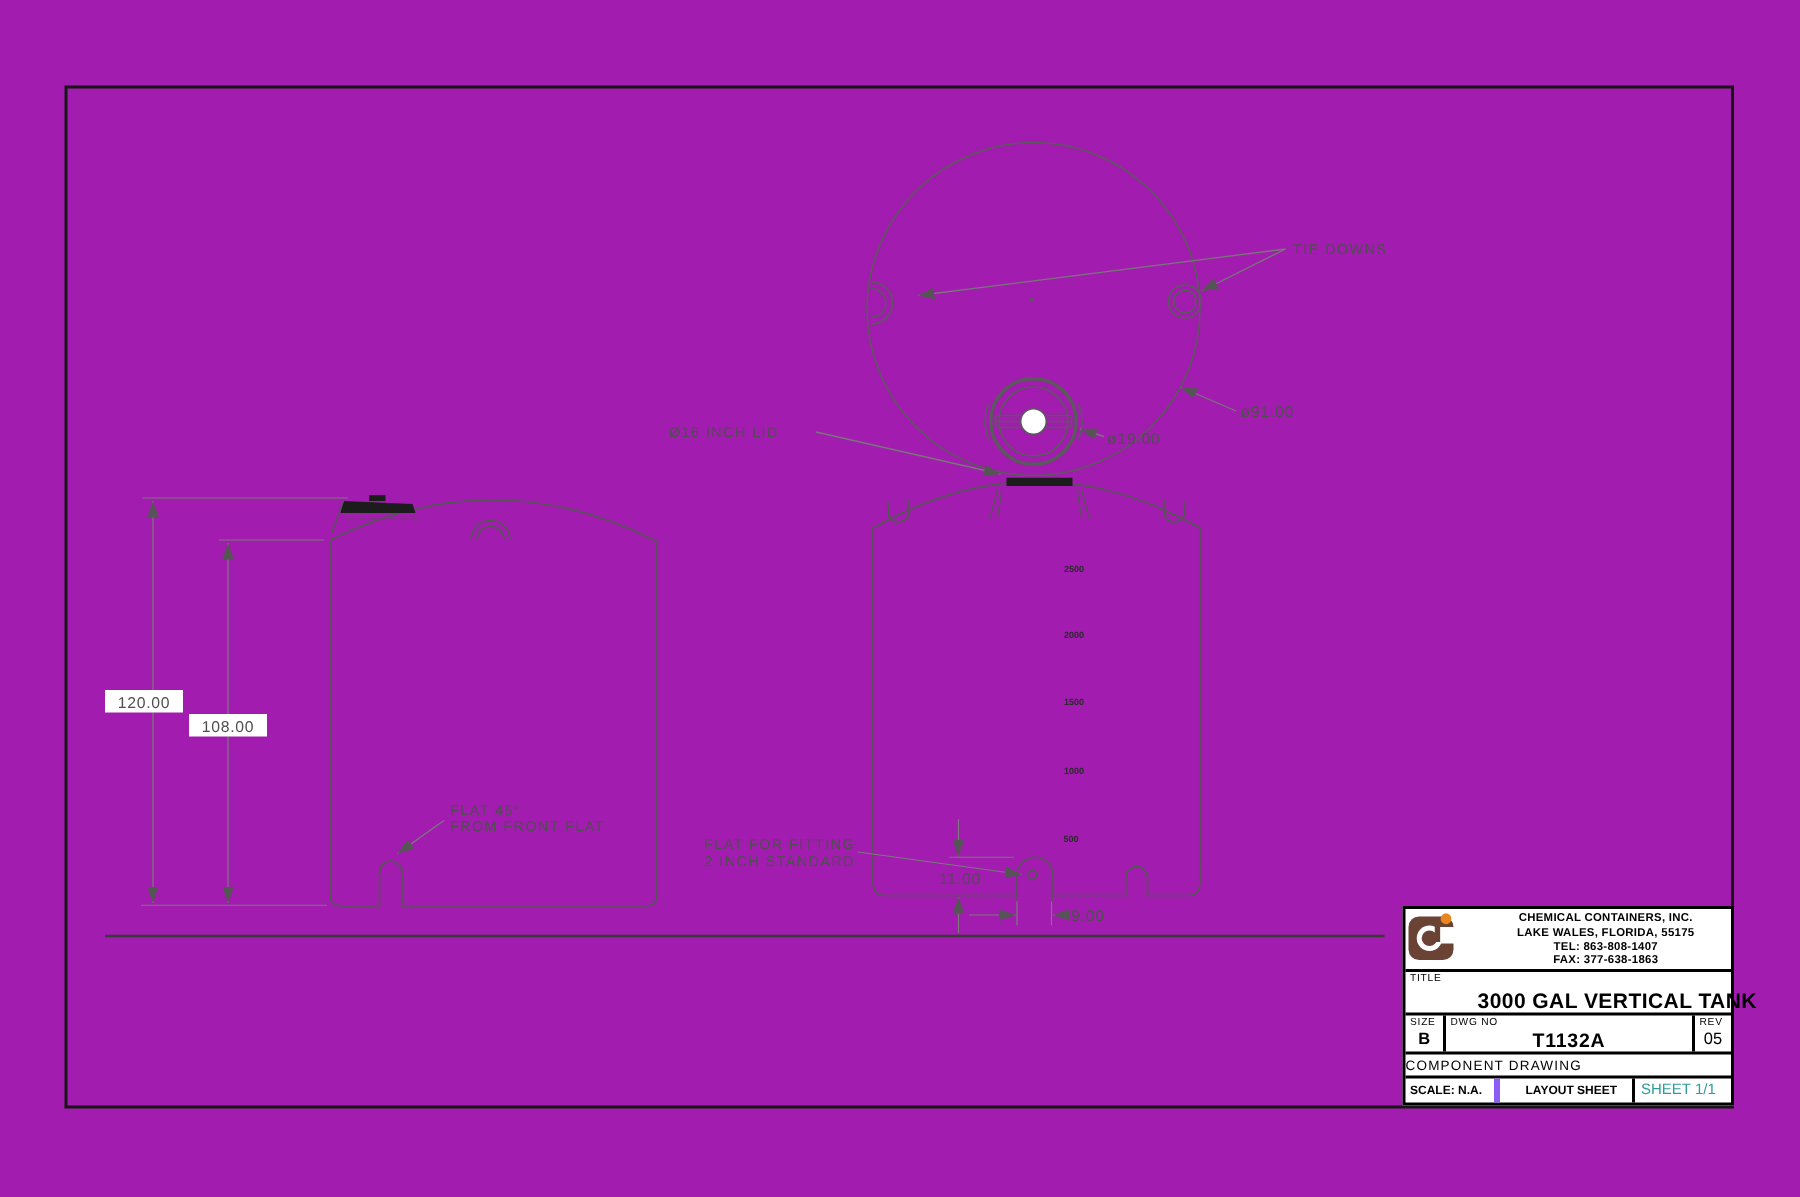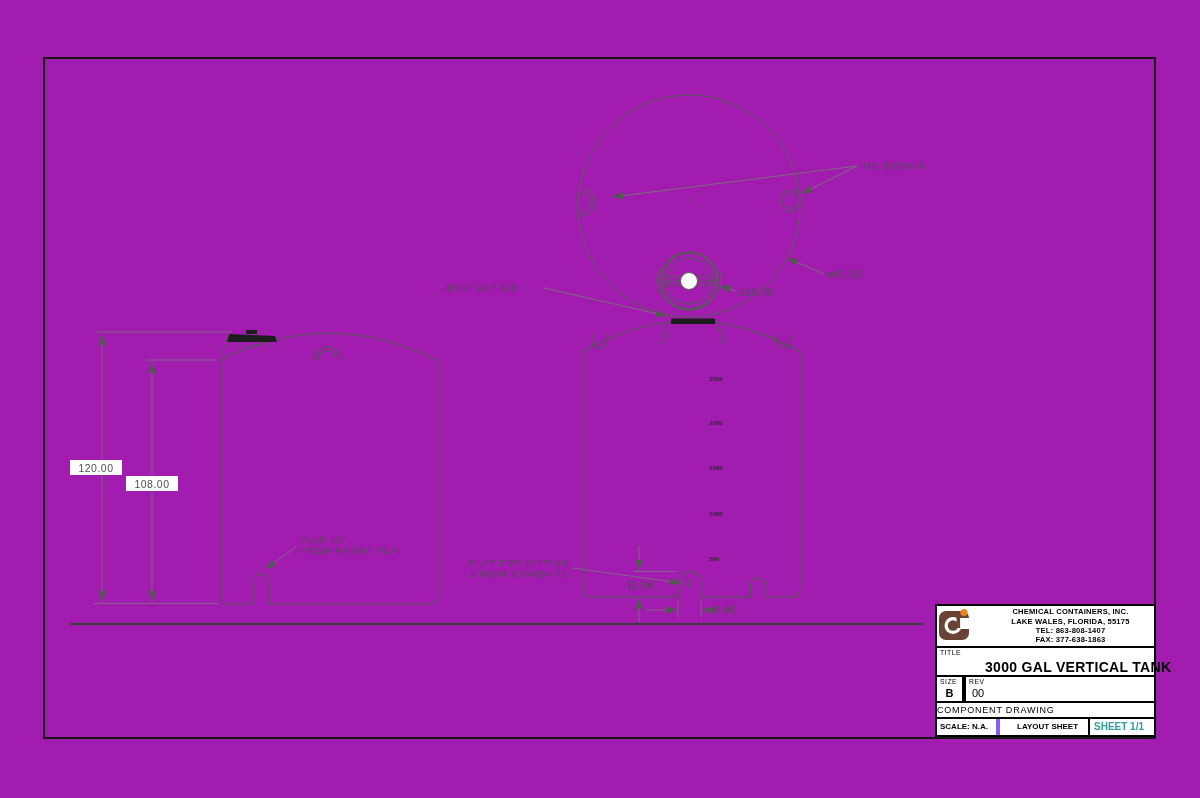--- a/index.html
+++ b/index.html
@@ -30,21 +30,21 @@
   .tb-size{width:27px;border-right:2px solid #000;box-sizing:border-box;position:relative;text-align:center;}
   .tb-dwg{flex:1;position:relative;text-align:center;}
   .tb-rev{width:26px;border-left:2px solid #000;box-sizing:border-box;position:relative;text-align:center;}
   .tb-size-val{font-weight:bold;font-size:11px;margin-top:10px;}
   .tb-dwg-val{font-weight:bold;font-size:13px;margin-top:9px;letter-spacing:0.5px;}
   .tb-rev-val{font-size:11px;margin-top:10px;}
   .tb-type-row{height:16px;text-align:left;font-size:9px;letter-spacing:0.8px;line-height:15px;}
   .tb-foot-row{height:17px;display:flex;font-size:8px;font-weight:bold;}
   .tb-scale{width:63px;border-right:4px solid #8b5cf6;box-sizing:border-box;line-height:15px;padding-left:3px;}
   .tb-layout{width:90px;border-right:2px solid #000;box-sizing:border-box;line-height:15px;padding-left:17px;}
-  .tb-sheet{flex:1;line-height:15px;padding-left:4px;font-size:10px;font-weight:bold;}
+  .tb-sheet{flex:1;line-height:15px;padding-left:4px;font-size:10px;font-weight:normal;}
 </style>
 </head>
 <body>
 
 <div class="page">
 
   <div class="sheet-border"></div>
 
   <svg width="1200" height="798" viewBox="0 0 1200 798">
     <defs>
@@ -181,23 +181,27 @@
     </div>
     <div class="tb-row tb-title-row">
       <div class="tb-small-label">TITLE</div>
       <div class="tb-title">3000 GAL VERTICAL TANK</div>
     </div>
     <div class="tb-row tb-num-row">
       <div class="tb-size">
         <div class="tb-small-label">SIZE</div>
         <div class="tb-size-val">B</div>
       </div>
+      <div class="tb-dwg">
+        <div class="tb-small-label">DWG NO</div>
+        <div class="tb-dwg-val">T1132A</div>
+      </div>
       <div class="tb-rev">
         <div class="tb-small-label">REV</div>
-        <div class="tb-rev-val">00</div>
+        <div class="tb-rev-val">05</div>
       </div>
     </div>
     <div class="tb-row tb-type-row">COMPONENT DRAWING</div>
     <div class="tb-row tb-foot-row">
       <div class="tb-scale">SCALE: N.A.</div>
       <div class="tb-layout">LAYOUT SHEET</div>
       <div class="tb-sheet" style="color:#2e9c9c;">SHEET 1/1</div>
     </div>
   </div>
 

